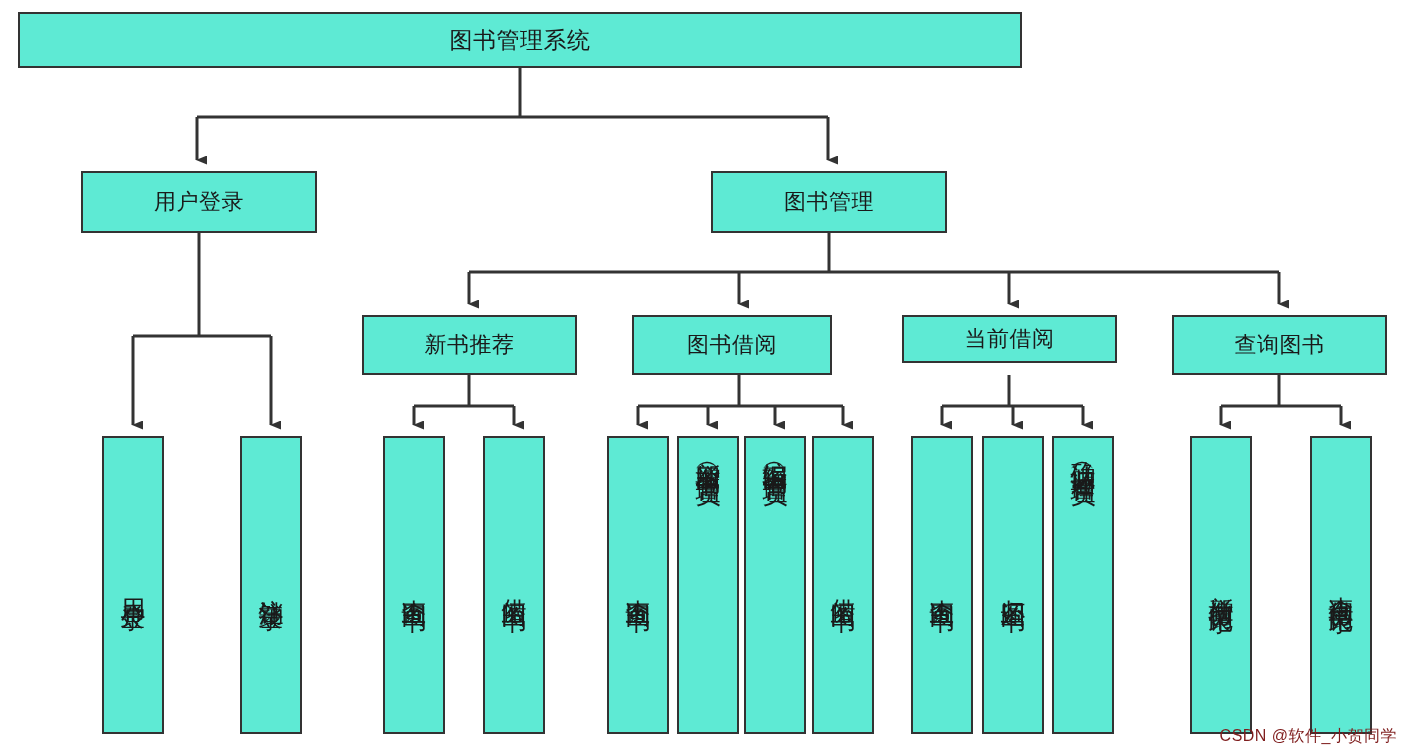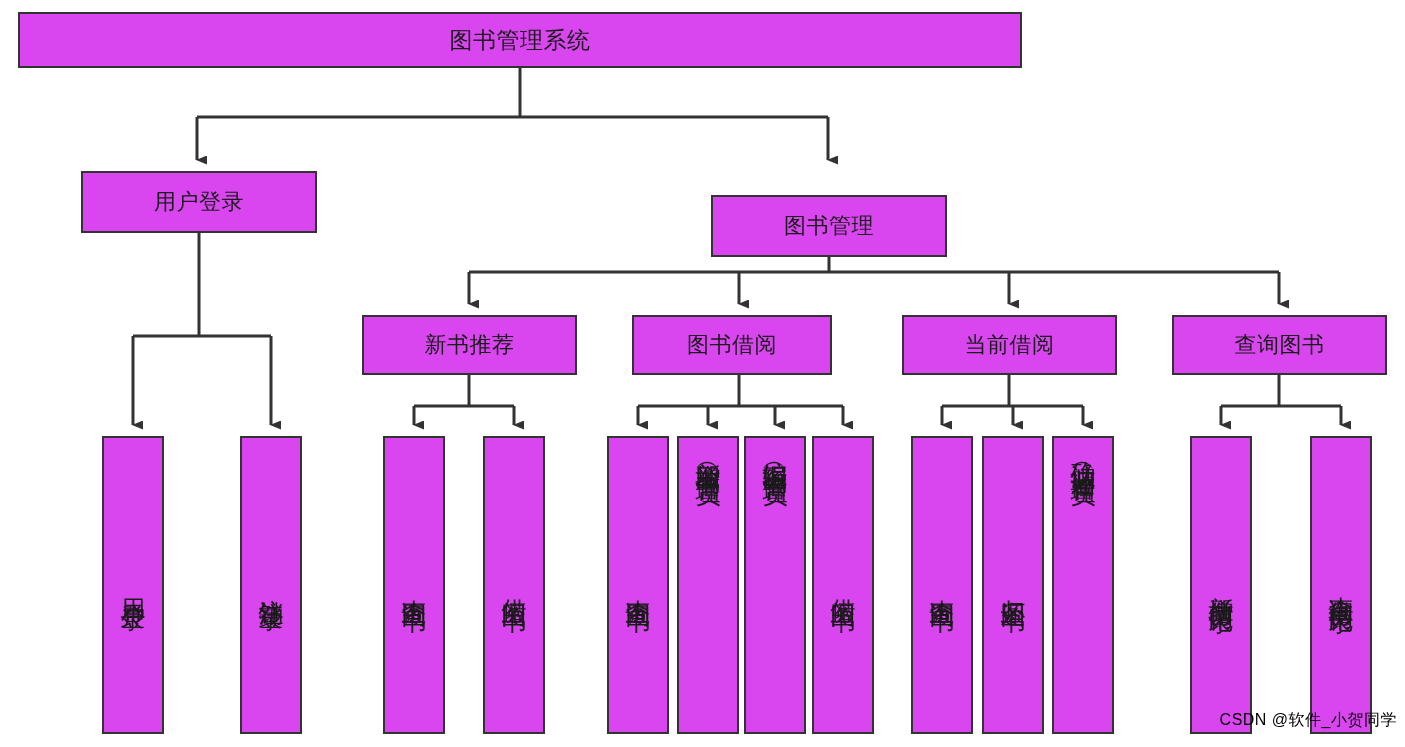--- a/index.html
+++ b/index.html
@@ -22,21 +22,21 @@
     position: absolute;
     left: 0;
     top: 0;
     width: 1405px;
     height: 747px;
     pointer-events: none;
   }
   .node {
     position: absolute;
     box-sizing: border-box;
-    background: #d946ef;
+    background: #5eead4;
     border: 2.5px solid #333333;
     display: flex;
     align-items: center;
     justify-content: center;
     color: #1a1a1a;
   }
   .node-label {
     display: block;
     text-align: center;
     line-height: 1.25;
@@ -63,23 +63,23 @@
     writing-mode: vertical-rl;
     text-orientation: upright;
     font-size: 25px;
     line-height: 1.0;
     letter-spacing: 3px;
     white-space: nowrap;
   }
   #watermark {
     position: absolute;
     right: 8px;
-    bottom: 16px;
+    bottom: 0;
     font-size: 16px;
-    color: #000000;
+    color: #7f1d1d;
     white-space: nowrap;
     letter-spacing: 0.5px;
   }
 </style>
 </head>
 <body>
 
 <div id="diagram-root">
 
   <svg id="edges-layer" viewBox="0 0 1405 747" width="1405" height="747">
@@ -132,31 +132,31 @@
     </g>
   </svg>
 
   <div class="node horiz root" style="left: 18px; top: 12px; width: 1004px; height: 56px;">
     <span class="node-label">图书管理系统</span>
   </div>
 
   <div class="node horiz" style="left: 81px; top: 171px; width: 236px; height: 62px;">
     <span class="node-label">用户登录</span>
   </div>
-  <div class="node horiz" style="left: 711px; top: 171px; width: 236px; height: 62px; margin-top: 24px;">
+  <div class="node horiz" style="left: 711px; top: 171px; width: 236px; height: 62px;">
     <span class="node-label">图书管理</span>
   </div>
 
   <div class="node horiz" style="left: 362px; top: 315px; width: 215px; height: 60px;">
     <span class="node-label">新书推荐</span>
   </div>
   <div class="node horiz" style="left: 632px; top: 315px; width: 200px; height: 60px;">
     <span class="node-label">图书借阅</span>
   </div>
-  <div class="node horiz" style="left: 902px; top: 315px; width: 215px; height: 60px;">
+  <div class="node horiz" style="left: 902px; top: 315px; width: 215px; height: 48px;">
     <span class="node-label">当前借阅</span>
   </div>
   <div class="node horiz" style="left: 1172px; top: 315px; width: 215px; height: 60px;">
     <span class="node-label">查询图书</span>
   </div>
 
   <div class="node vert" style="left: 102px; top: 436px; width: 62px; height: 298px;">
     <span class="node-label">用户登录</span>
   </div>
   <div class="node vert" style="left: 240px; top: 436px; width: 62px; height: 298px;">

